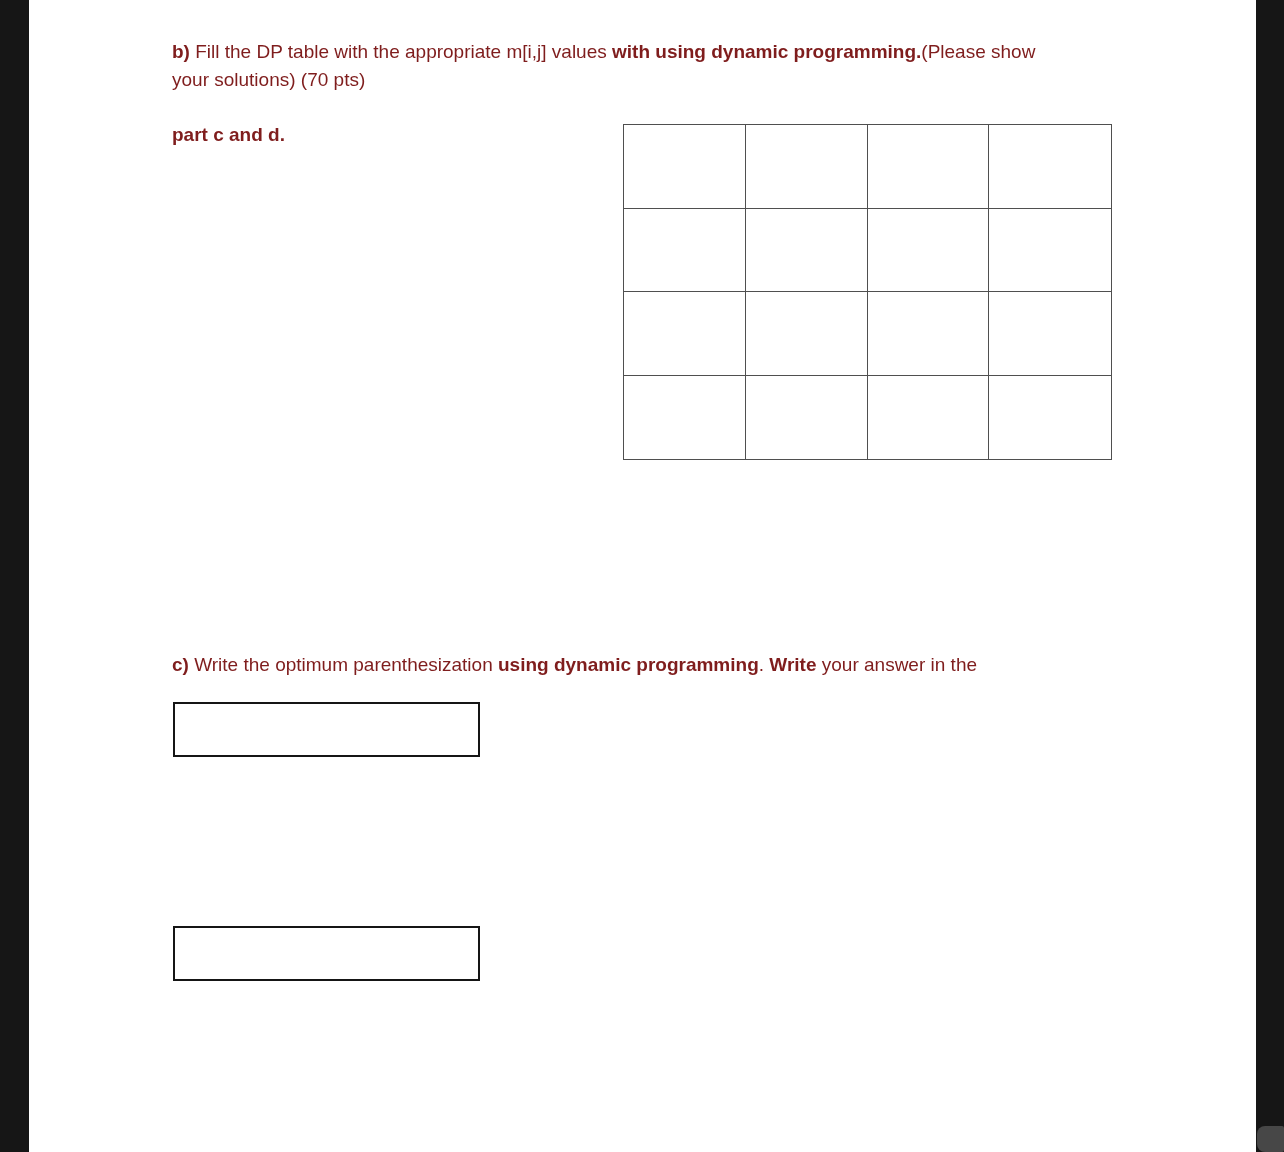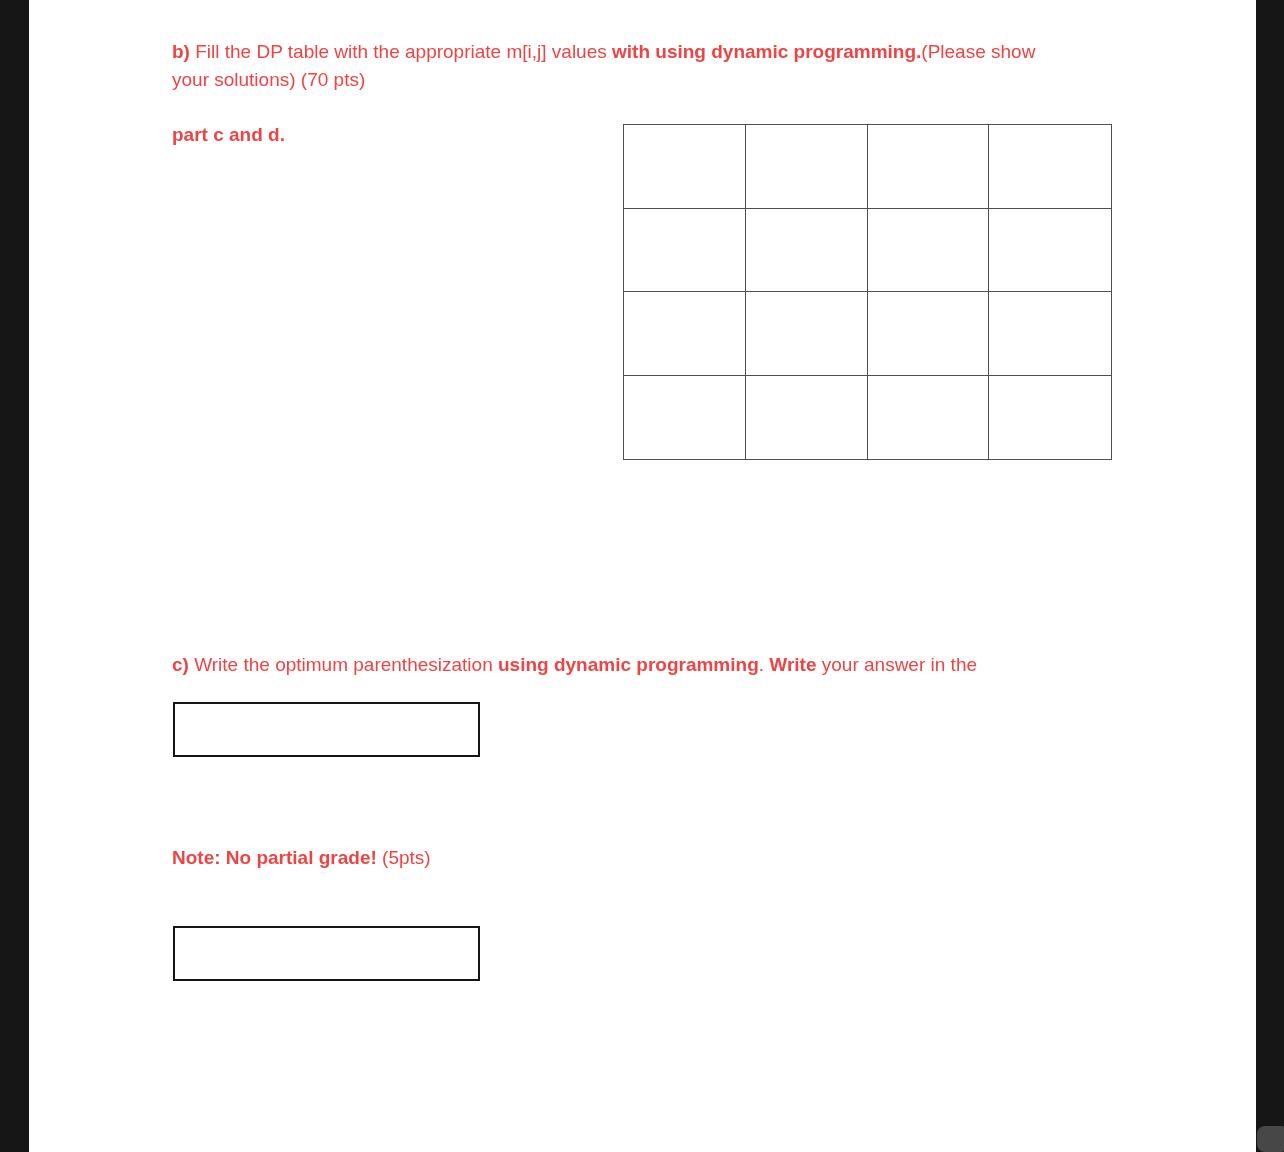--- a/index.html
+++ b/index.html
@@ -10,21 +10,21 @@
   }
   .frame-bar{position:absolute;top:0;height:1152px;background:#161616;}
   .frame-bar.left{left:0;width:29px;}
   .frame-bar.right{right:0;width:28px;}
   .page{
     position:absolute;left:29px;top:0;width:1227px;height:1152px;
     background:#ffffff;
   }
   .para{
     position:absolute;
-    font-size:19px;line-height:28px;color:#ef4444;
+    font-size:19px;line-height:28px;color:#7f1d1d;
     white-space:nowrap;
   }
   .para b{font-weight:700;}
   #para-b{left:143px;top:38px;}
   #warning{left:143px;top:121px;font-weight:700;}
   #para-c{left:143px;top:651px;}
   #para-d{left:143px;top:844px;}
 
   .dp-table{
     position:absolute;left:594px;top:124px;width:489px;height:336px;
@@ -92,20 +92,19 @@
       <div class="dp-cell"></div>
     </div>
 
   <div id="para-c" class="para">
       <div><b>c)</b><span> Write the optimum parenthesization </span><b>using dynamic programming</b><span>. </span><b>Write</b><span> your answer in the</span></div>
     </div>
 
   <div id="box-c" class="answer-box"></div>
 
   <div id="para-d" class="para">
-      <div><b>Note: No partial grade!</b><span>  (5pts)</span></div>
     </div>
 
   <div id="box-d" class="answer-box"></div>
 
 </div>
 
 <div class="scroll-thumb"></div>
 
 </body></html>

